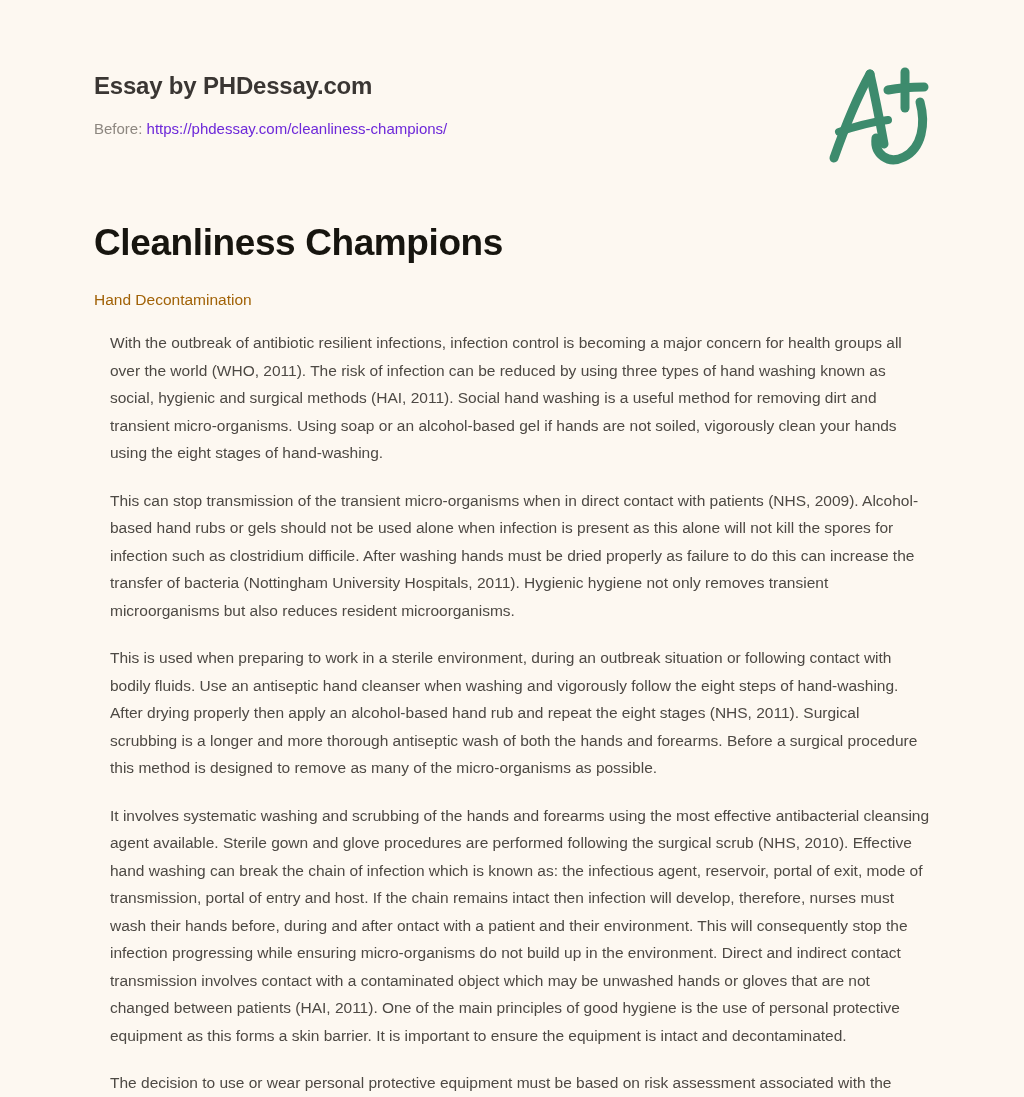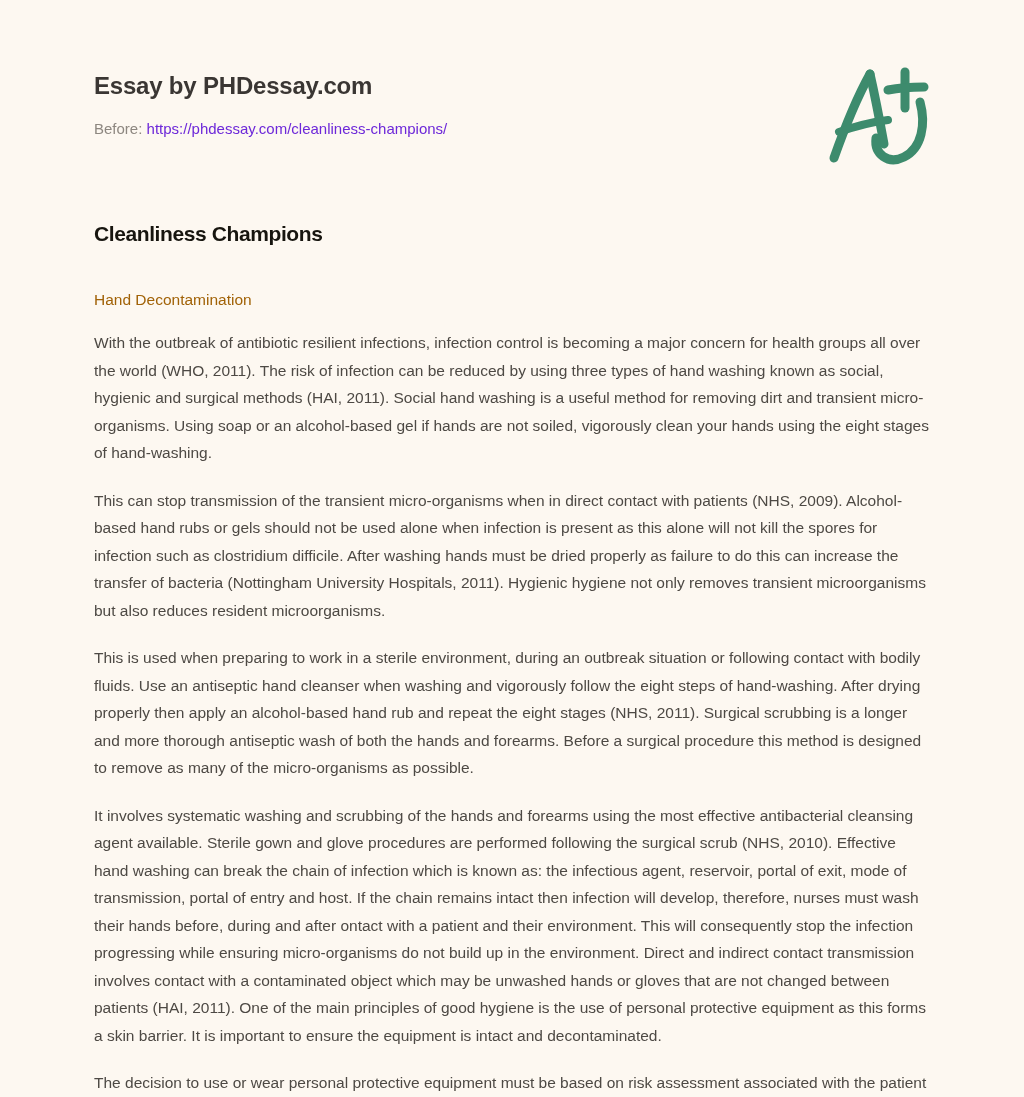--- a/index.html
+++ b/index.html
@@ -61,21 +61,21 @@
     width: 128px;
     height: 118px;
   }
   .logo svg { display: block; width: 128px; height: 118px; }
 
   
   .doc-title {
     position: absolute;
     left: 94px;
     top: 222px;
-    font-size: 21px;
+    font-size: 37px;
     font-weight: bold;
     color: #17150f;
     letter-spacing: -0.4px;
     white-space: nowrap;
   }
 
   
   .article {
     position: absolute;
     left: 94px;
@@ -87,21 +87,21 @@
     font-size: 15.5px;
     line-height: 27px;
     color: #a16207;
     margin: 0 0 16px 0;
   }
 
   .para {
     font-size: 15.5px;
     line-height: 27.5px;
     color: #4d4944;
-    margin: 0 0 20px 0;
+    margin: 0 0 20px 16px;
     text-align: left;
   }
 
   .para.last { margin-bottom: 0; }
 </style>
 </head>
 <body>
 
 <div class="page">
 

